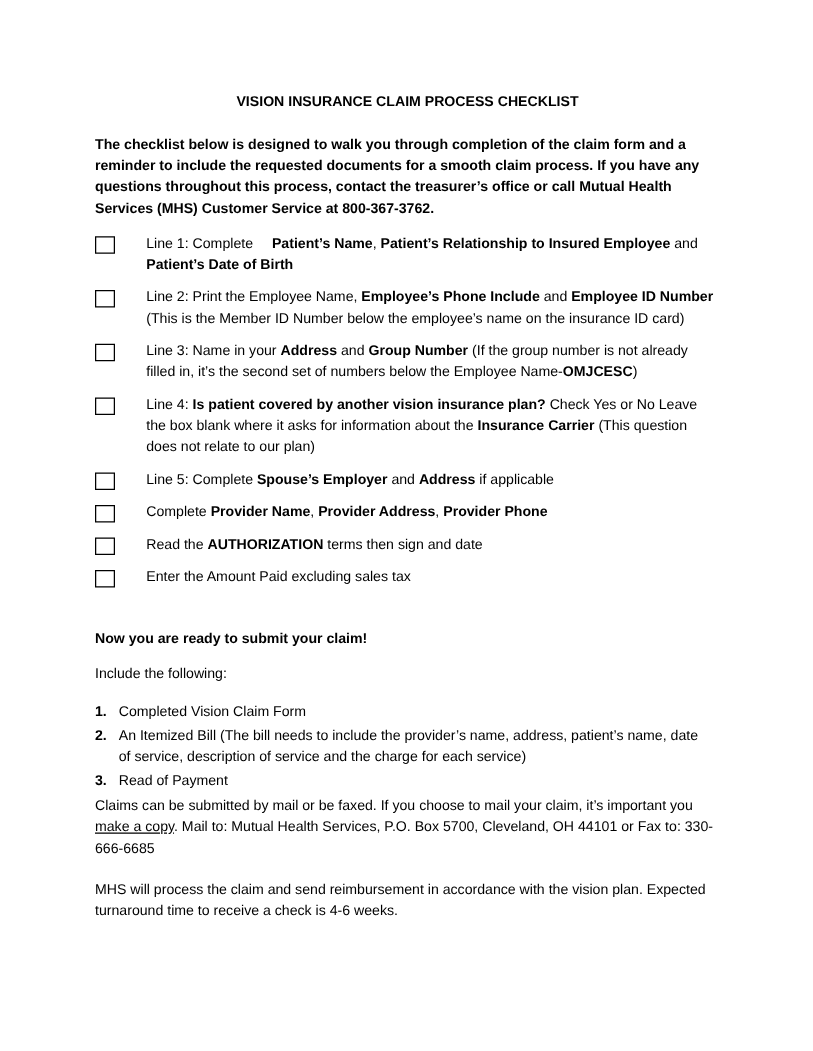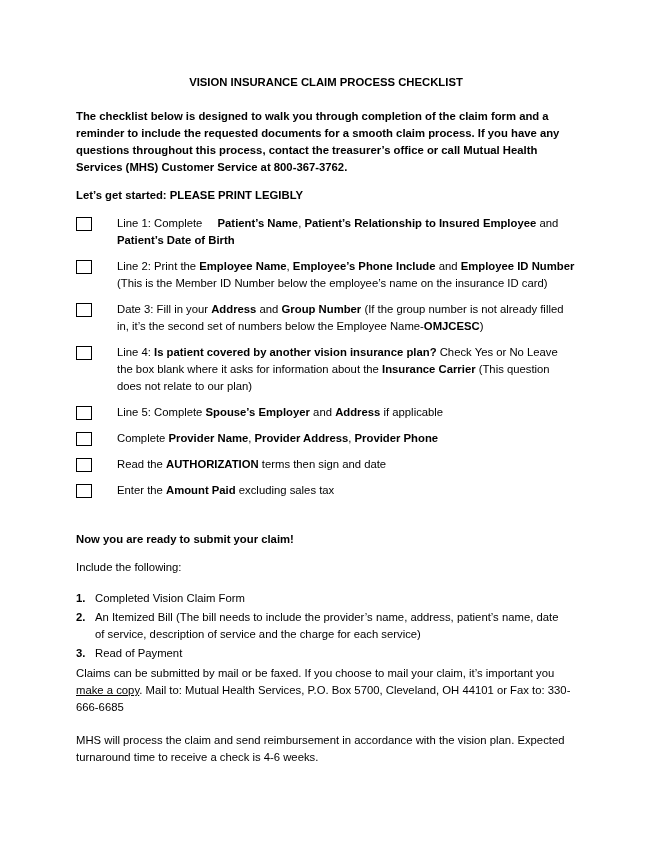--- a/index.html
+++ b/index.html
@@ -54,35 +54,34 @@
 </style>
 </head>
 <body>
 
 <div class="page">
 
   <div class="title">VISION INSURANCE CLAIM PROCESS CHECKLIST</div>
 
   <p class="para bold">The checklist below is designed to walk you through completion of the claim form and a reminder to include the requested documents for a smooth claim process.  If you have any questions throughout this process, contact the treasurer’s office or call Mutual Health Services (MHS) Customer Service at 800-367-3762.</p>
 
-  <p class="para bold">Let’s get started:  PLEASE PRINT LEGIBLY</p>
 
   <div class="check-item">
     <span class="checkbox"></span>
     <span class="check-text"><span>Line 1:  Complete </span><span style="font-weight: bold; padding-left: 12px;">Patient’s Name</span><span>, </span><span style="font-weight: bold;">Patient’s Relationship to Insured Employee</span><span> and </span><span style="font-weight: bold;">Patient’s Date of Birth</span></span>
   </div>
 
   <div class="check-item">
     <span class="checkbox"></span>
-    <span class="check-text"><span>Line 2:  Print the </span><span style="font-weight: bold;">Employee Name</span><span>, </span><span style="font-weight: bold;">Employee’s Phone Include</span><span> and </span><span style="font-weight: bold;">Employee ID Number</span><span> (This is the Member ID Number below the employee’s name on the insurance ID card)</span></span>
+    <span class="check-text"><span>Line 2:  Print the </span><span style="font-weight: normal;">Employee Name</span><span>, </span><span style="font-weight: bold;">Employee’s Phone Include</span><span> and </span><span style="font-weight: bold;">Employee ID Number</span><span> (This is the Member ID Number below the employee’s name on the insurance ID card)</span></span>
   </div>
 
   <div class="check-item">
     <span class="checkbox"></span>
-    <span class="check-text"><span>Date 3:  Fill in your </span><span style="font-weight: bold;">Address</span><span> and </span><span style="font-weight: bold;">Group Number</span><span> (If the group number is not already filled in, it’s the second set of numbers below the Employee Name-</span><span style="font-weight: bold;">OMJCESC</span><span>)</span></span>
+    <span class="check-text"><span>Line 3:  Name in your </span><span style="font-weight: bold;">Address</span><span> and </span><span style="font-weight: bold;">Group Number</span><span> (If the group number is not already filled in, it’s the second set of numbers below the Employee Name-</span><span style="font-weight: bold;">OMJCESC</span><span>)</span></span>
   </div>
 
   <div class="check-item">
     <span class="checkbox"></span>
     <span class="check-text"><span>Line 4:  </span><span style="font-weight: bold;">Is patient covered by another vision insurance plan?</span><span>  Check Yes or No   Leave the box blank where it asks for information about the </span><span style="font-weight: bold;">Insurance Carrier</span><span> (This question does not relate to our plan)</span></span>
   </div>
 
   <div class="check-item">
     <span class="checkbox"></span>
     <span class="check-text"><span>Line 5:  Complete </span><span style="font-weight: bold;">Spouse’s Employer</span><span> and </span><span style="font-weight: bold;">Address</span><span> if applicable</span></span>
@@ -93,21 +92,21 @@
     <span class="check-text"><span>Complete </span><span style="font-weight: bold;">Provider Name</span><span>, </span><span style="font-weight: bold;">Provider Address</span><span>, </span><span style="font-weight: bold;">Provider Phone</span></span>
   </div>
 
   <div class="check-item">
     <span class="checkbox"></span>
     <span class="check-text"><span>Read the </span><span style="font-weight: bold;">AUTHORIZATION</span><span> terms then sign and date</span></span>
   </div>
 
   <div class="check-item">
     <span class="checkbox"></span>
-    <span class="check-text"><span>Enter the </span><span style="font-weight: bold;">Amount Paid</span><span> excluding sales tax</span></span>
+    <span class="check-text"><span>Enter the </span><span style="font-weight: normal;">Amount Paid</span><span> excluding sales tax</span></span>
   </div>
 
   <p class="para bold submit-heading">Now you are ready to submit your claim!</p>
 
   <p class="para include-heading">Include the following:</p>
 
   <div class="num-list">
     <div class="num-item">
       <span class="num">1.</span>
       <span class="num-text">Completed Vision Claim Form</span>

